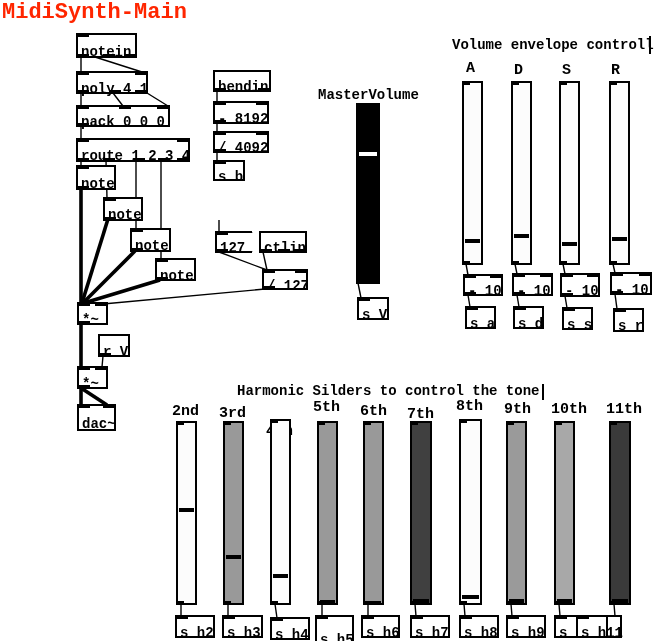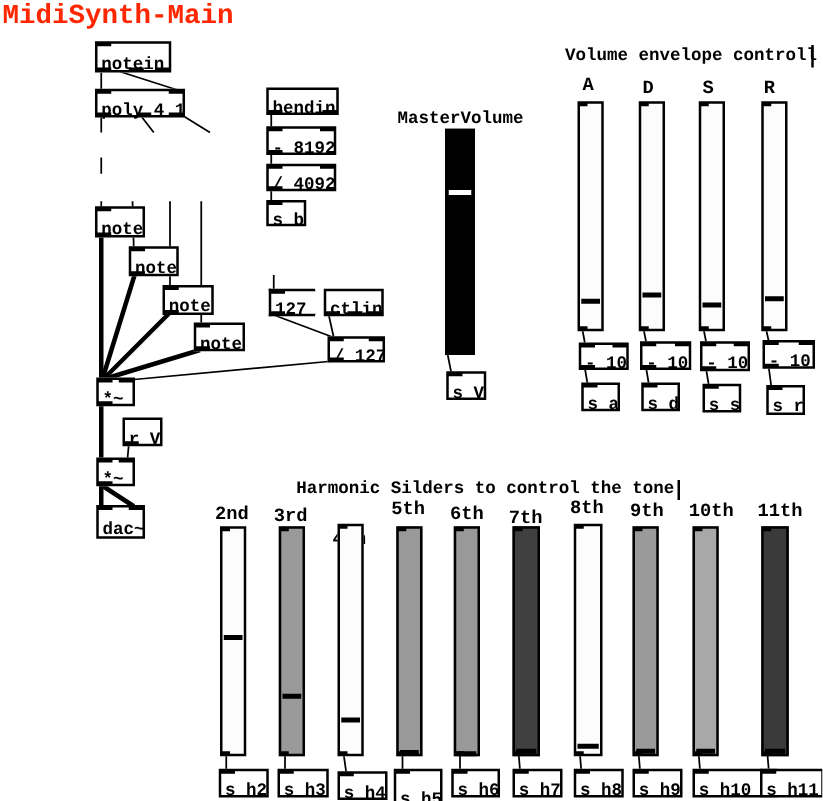--- a/index.html
+++ b/index.html
@@ -97,21 +97,34 @@
     <span class="nub" style="right:-1px;bottom:-1px"></span>
   </div>
 
   <div class="pd-box" style="left:76px;top:71px;width:72px;height:23px">
     <span class="bt">poly 4 1</span>
     <span class="nub" style="right:-1px;top:-1px"></span>
     <span class="nub" style="left:31px;bottom:-1px"></span>
     <span class="nub" style="right:-1px;bottom:-1px"></span>
   </div>
 
-
+  <div class="pd-box" style="left:76px;top:105px;width:94px;height:22px">
+    <span class="bt">pack 0 0 0</span>
+    <span class="nub" style="left:41px;top:-1px"></span>
+    <span class="nub" style="right:-1px;top:-1px"></span>
+  </div>
+
+  <div class="pd-box" style="left:76px;top:138px;width:114px;height:24px">
+    <span class="bt">route 1 2 3 4</span>
+    <span class="nub" style="right:-1px;top:-1px"></span>
+    <span class="nub" style="left:25px;bottom:-1px"></span>
+    <span class="nub" style="left:55px;bottom:-1px"></span>
+    <span class="nub" style="left:80px;bottom:-1px"></span>
+    <span class="nub" style="right:-1px;bottom:-1px"></span>
+  </div>
 
   <div class="pd-box" style="left:76px;top:165px;width:40px;height:25px">
     <span class="bt">note</span>
   </div>
   <div class="pd-box" style="left:103px;top:197px;width:40px;height:24px">
     <span class="bt">note</span>
   </div>
   <div class="pd-box" style="left:130px;top:228px;width:41px;height:24px">
     <span class="bt">note</span>
   </div>
@@ -319,17 +332,17 @@
   </div>
   <div class="pd-box no-out" style="left:459px;top:615px;width:40px;height:23px">
     <span class="bt">s h8</span>
   </div>
   <div class="pd-box no-out" style="left:506px;top:615px;width:40px;height:23px">
     <span class="bt">s h9</span>
   </div>
   <div class="pd-box no-out" style="left:554px;top:615px;width:68px;height:23px">
     <span class="bt">s h10</span>
   </div>
-  <div class="pd-box no-out" style="left:608px;top:615px;width:51px;height:23px">
+  <div class="pd-box no-out" style="left:576px;top:615px;width:32px;height:23px">
     <span class="bt">s h11</span>
   </div>
 
 </div>
 
 </body></html>

